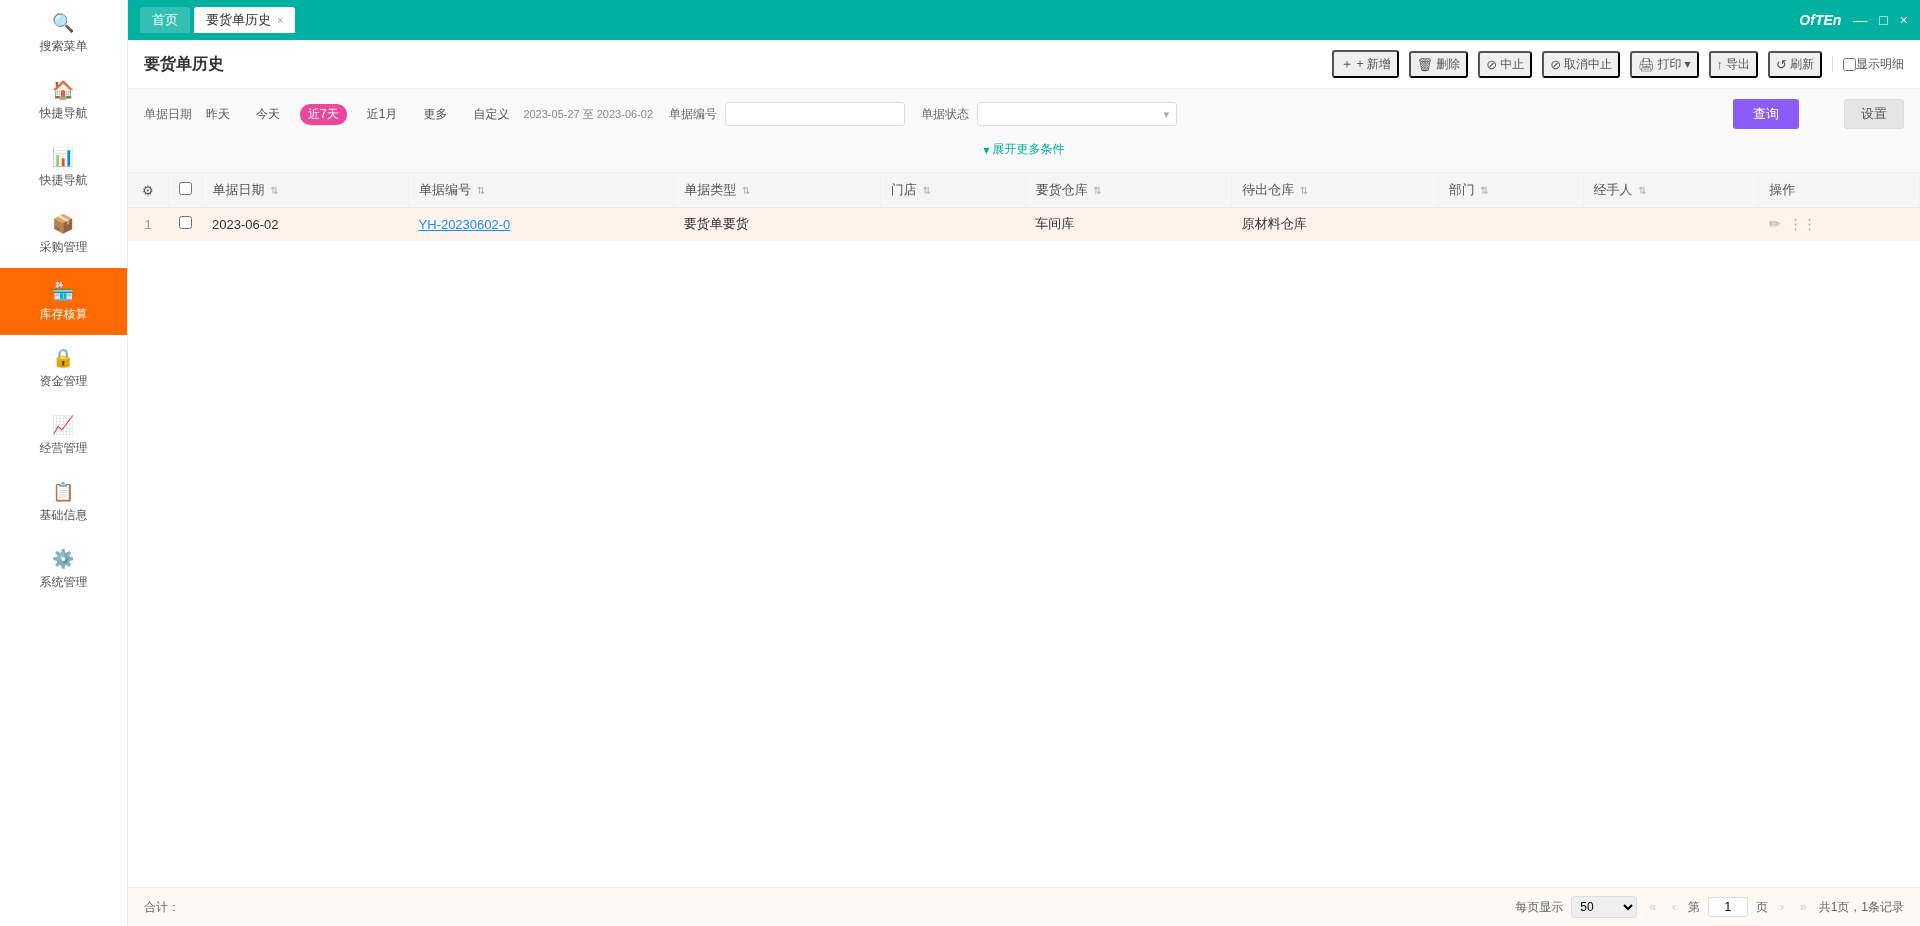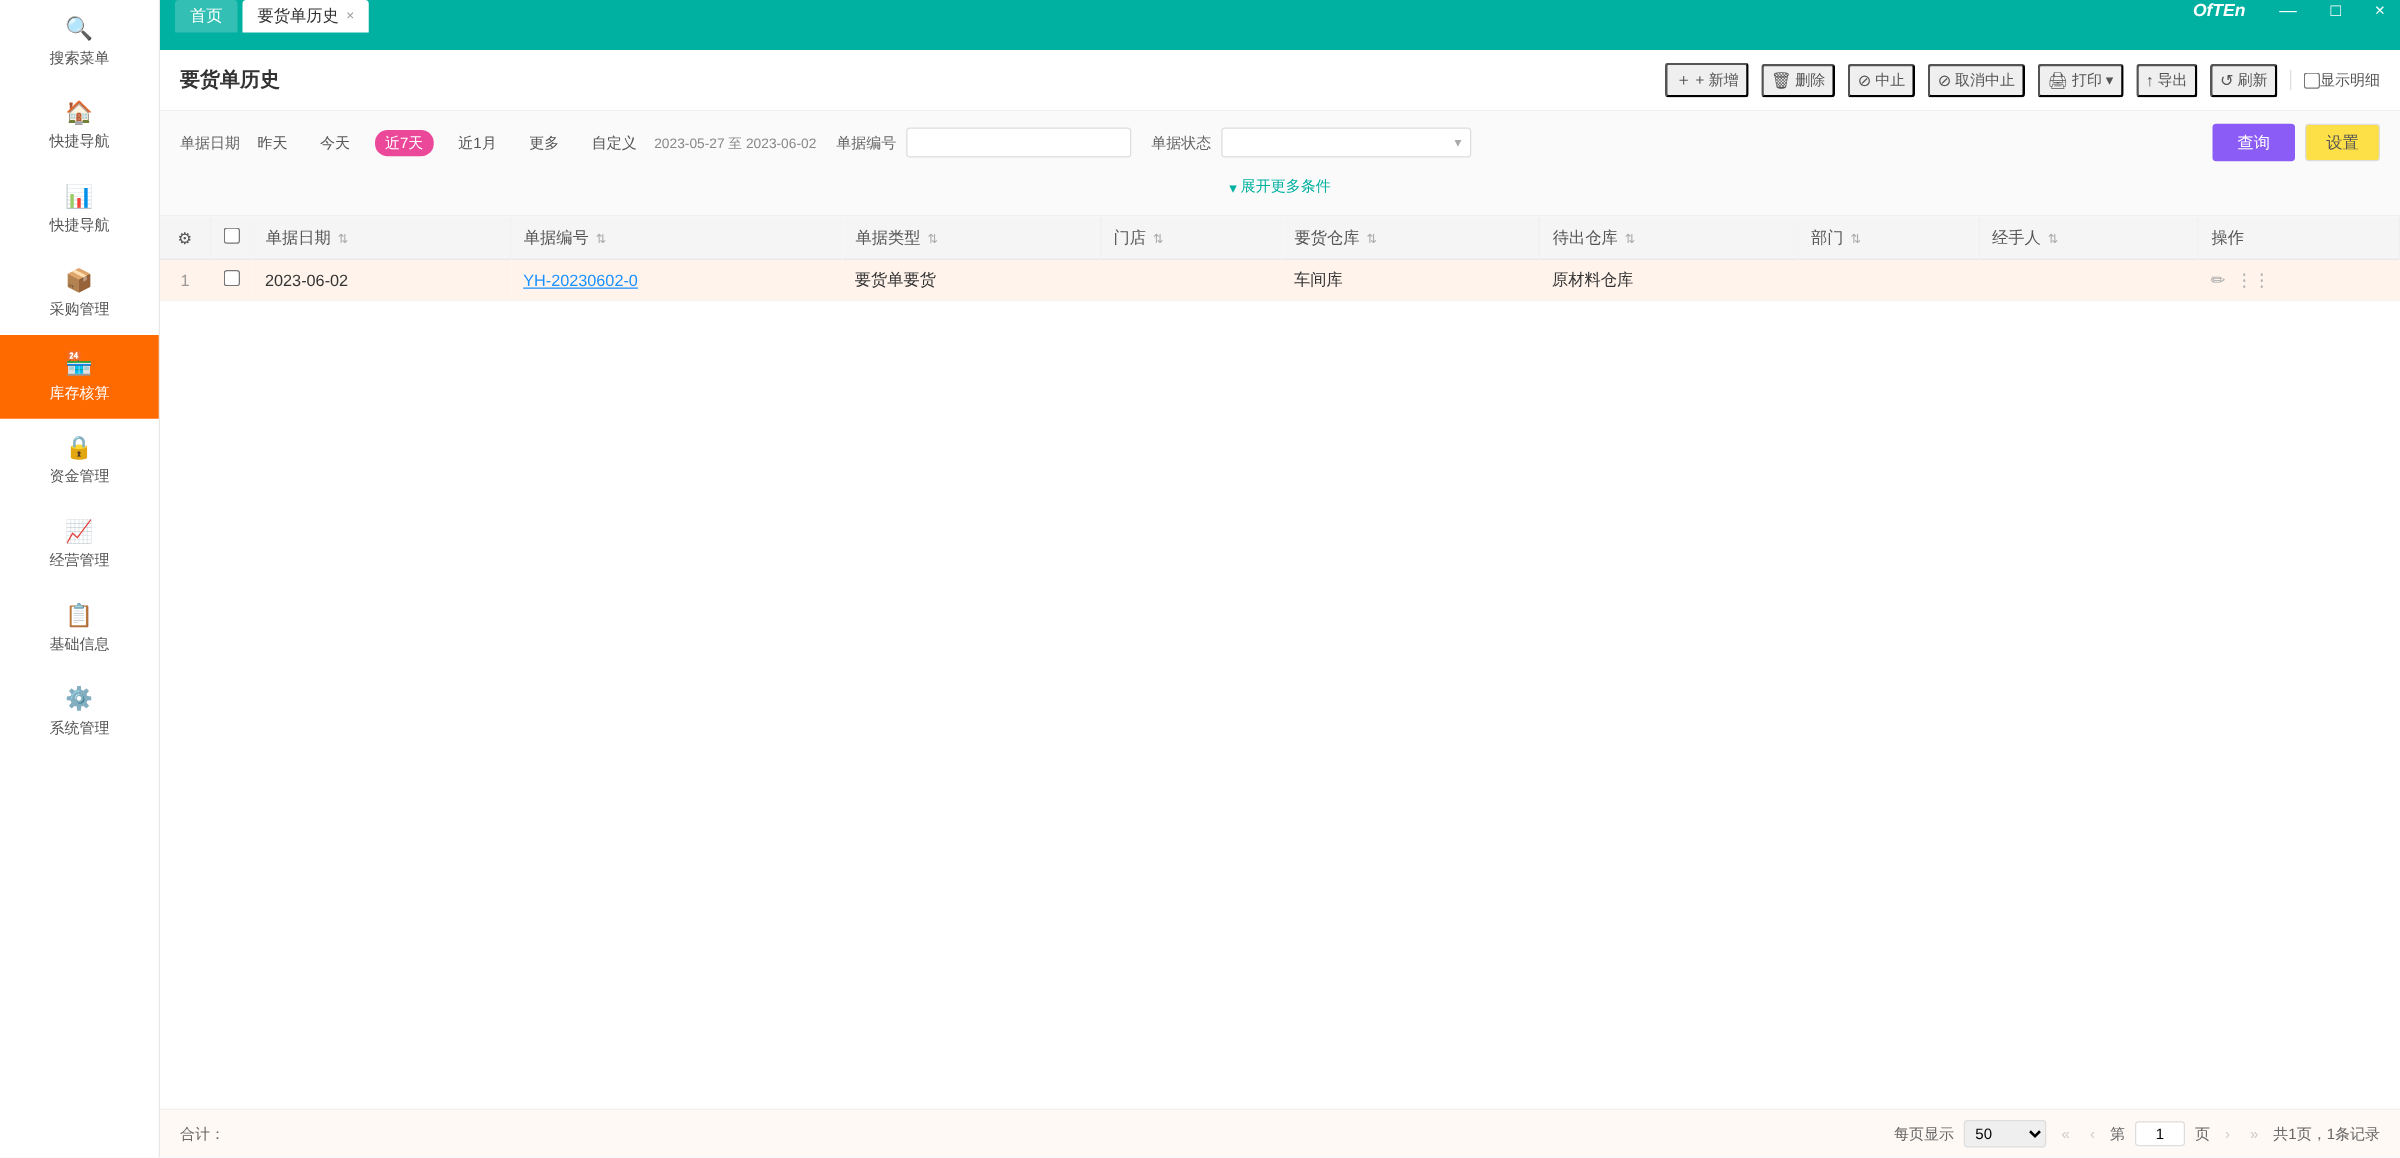--- a/index.html
+++ b/index.html
@@ -34,21 +34,21 @@
       display: flex;
       flex-direction: column;
       overflow: hidden;
     }
 
     
     .topbar {
       background: #00b0a0;
       height: 40px;
       display: flex;
-      align-items: flex-start;
+      align-items: center;
       padding: 0 12px;
       gap: 4px;
       flex-shrink: 0;
     }
     .topbar-tab {
       background: #fff;
       color: #333;
       padding: 4px 12px;
       border-radius: 3px 3px 0 0;
       font-size: 13px;
@@ -59,21 +59,21 @@
     }
     .topbar-tab.home {
       background: rgba(255,255,255,0.2);
       color: #fff;
     }
     .topbar-tab .close-btn { font-size: 11px; color: #999; cursor: pointer; }
     .topbar-right {
       margin-left: auto;
       display: flex;
       align-items: center;
-      gap: 27px;
+      gap: 12px;
     }
     .topbar-right .icon-btn { color: #fff; font-size: 14px; cursor: pointer; }
     .brand-text { color: #fff; font-size: 14px; font-style: italic; font-weight: bold; margin-left: 8px; }
 
     
     .content {
       flex: 1;
       display: flex;
       flex-direction: column;
       background: #fff;
@@ -203,27 +203,28 @@
     .btn-query {
       background: #8b5cf6;
       color: #fff;
       border: none;
       padding: 6px 20px;
       border-radius: 3px;
       cursor: pointer;
       font-size: 13px;
     }
     .btn-settings {
-      background: #fde047;
+      background: #e5e5e5;
       color: #555;
       border: 1px solid #ddd;
       padding: 5px 16px;
       border-radius: 3px;
       cursor: pointer;
       font-size: 13px;
+      margin-left: 37px;
     }
 
     
     .table-container {
       flex: 1;
       overflow: auto;
     }
     table {
       width: 100%;
       border-collapse: collapse;

